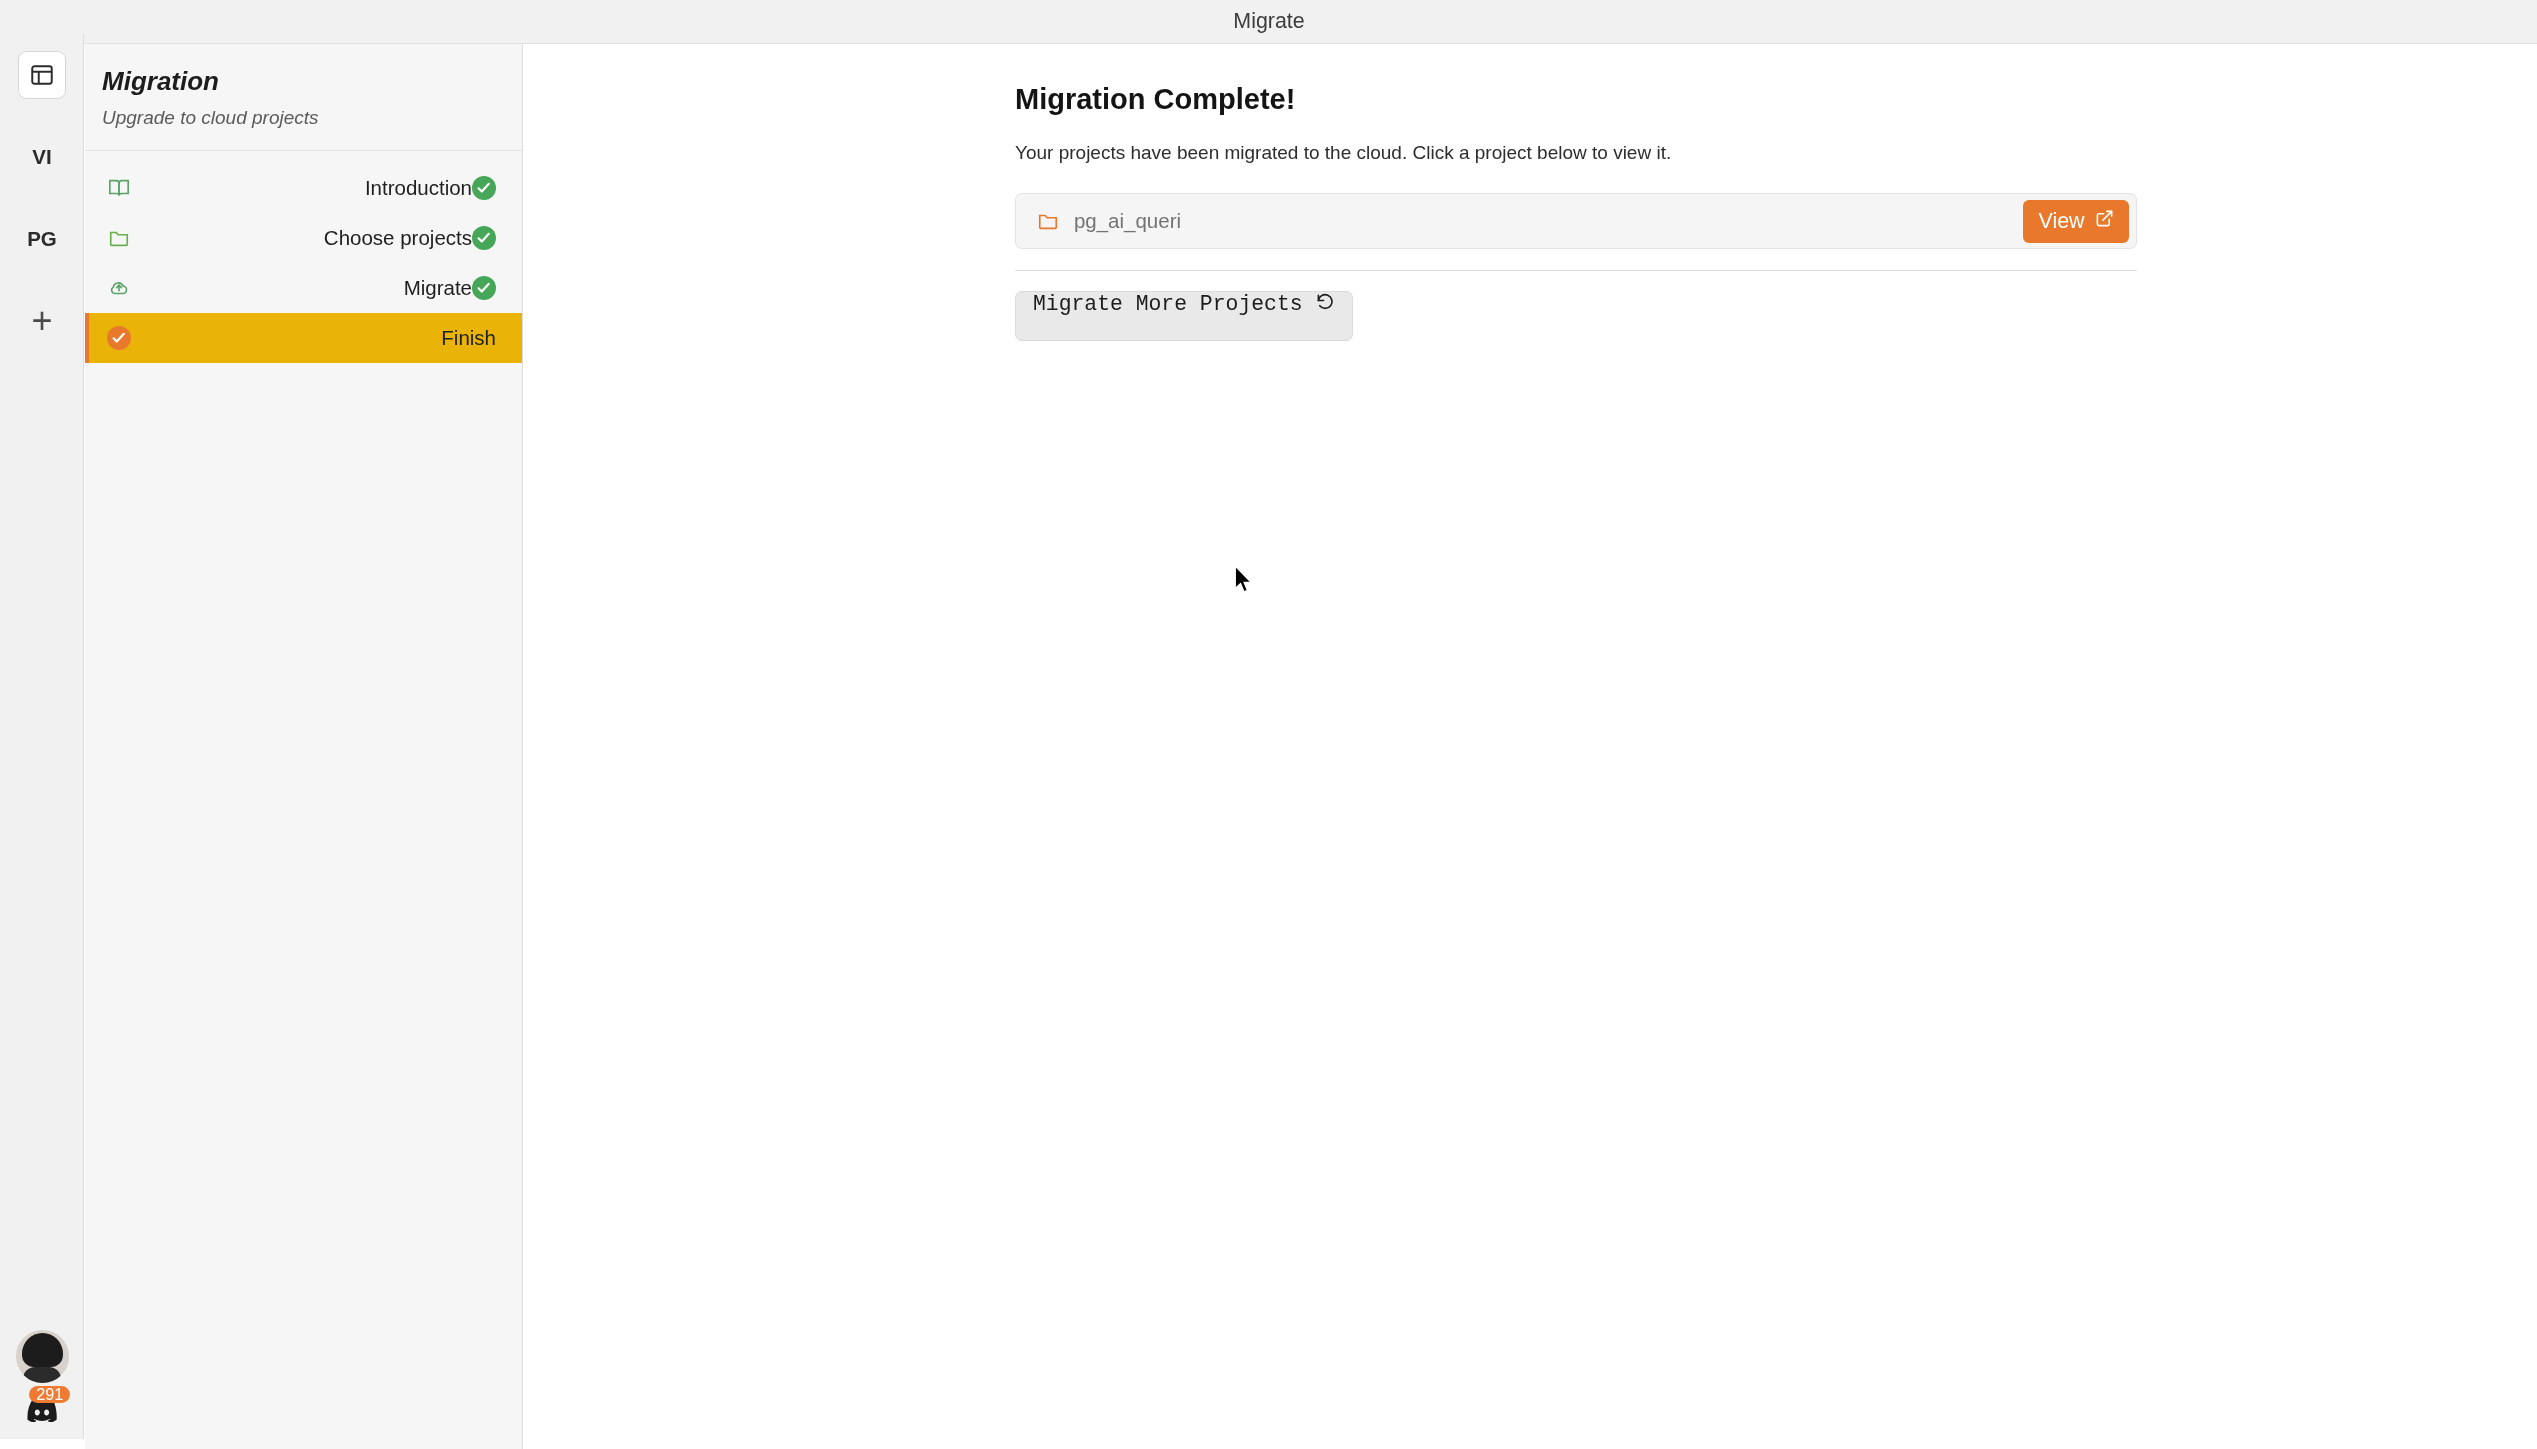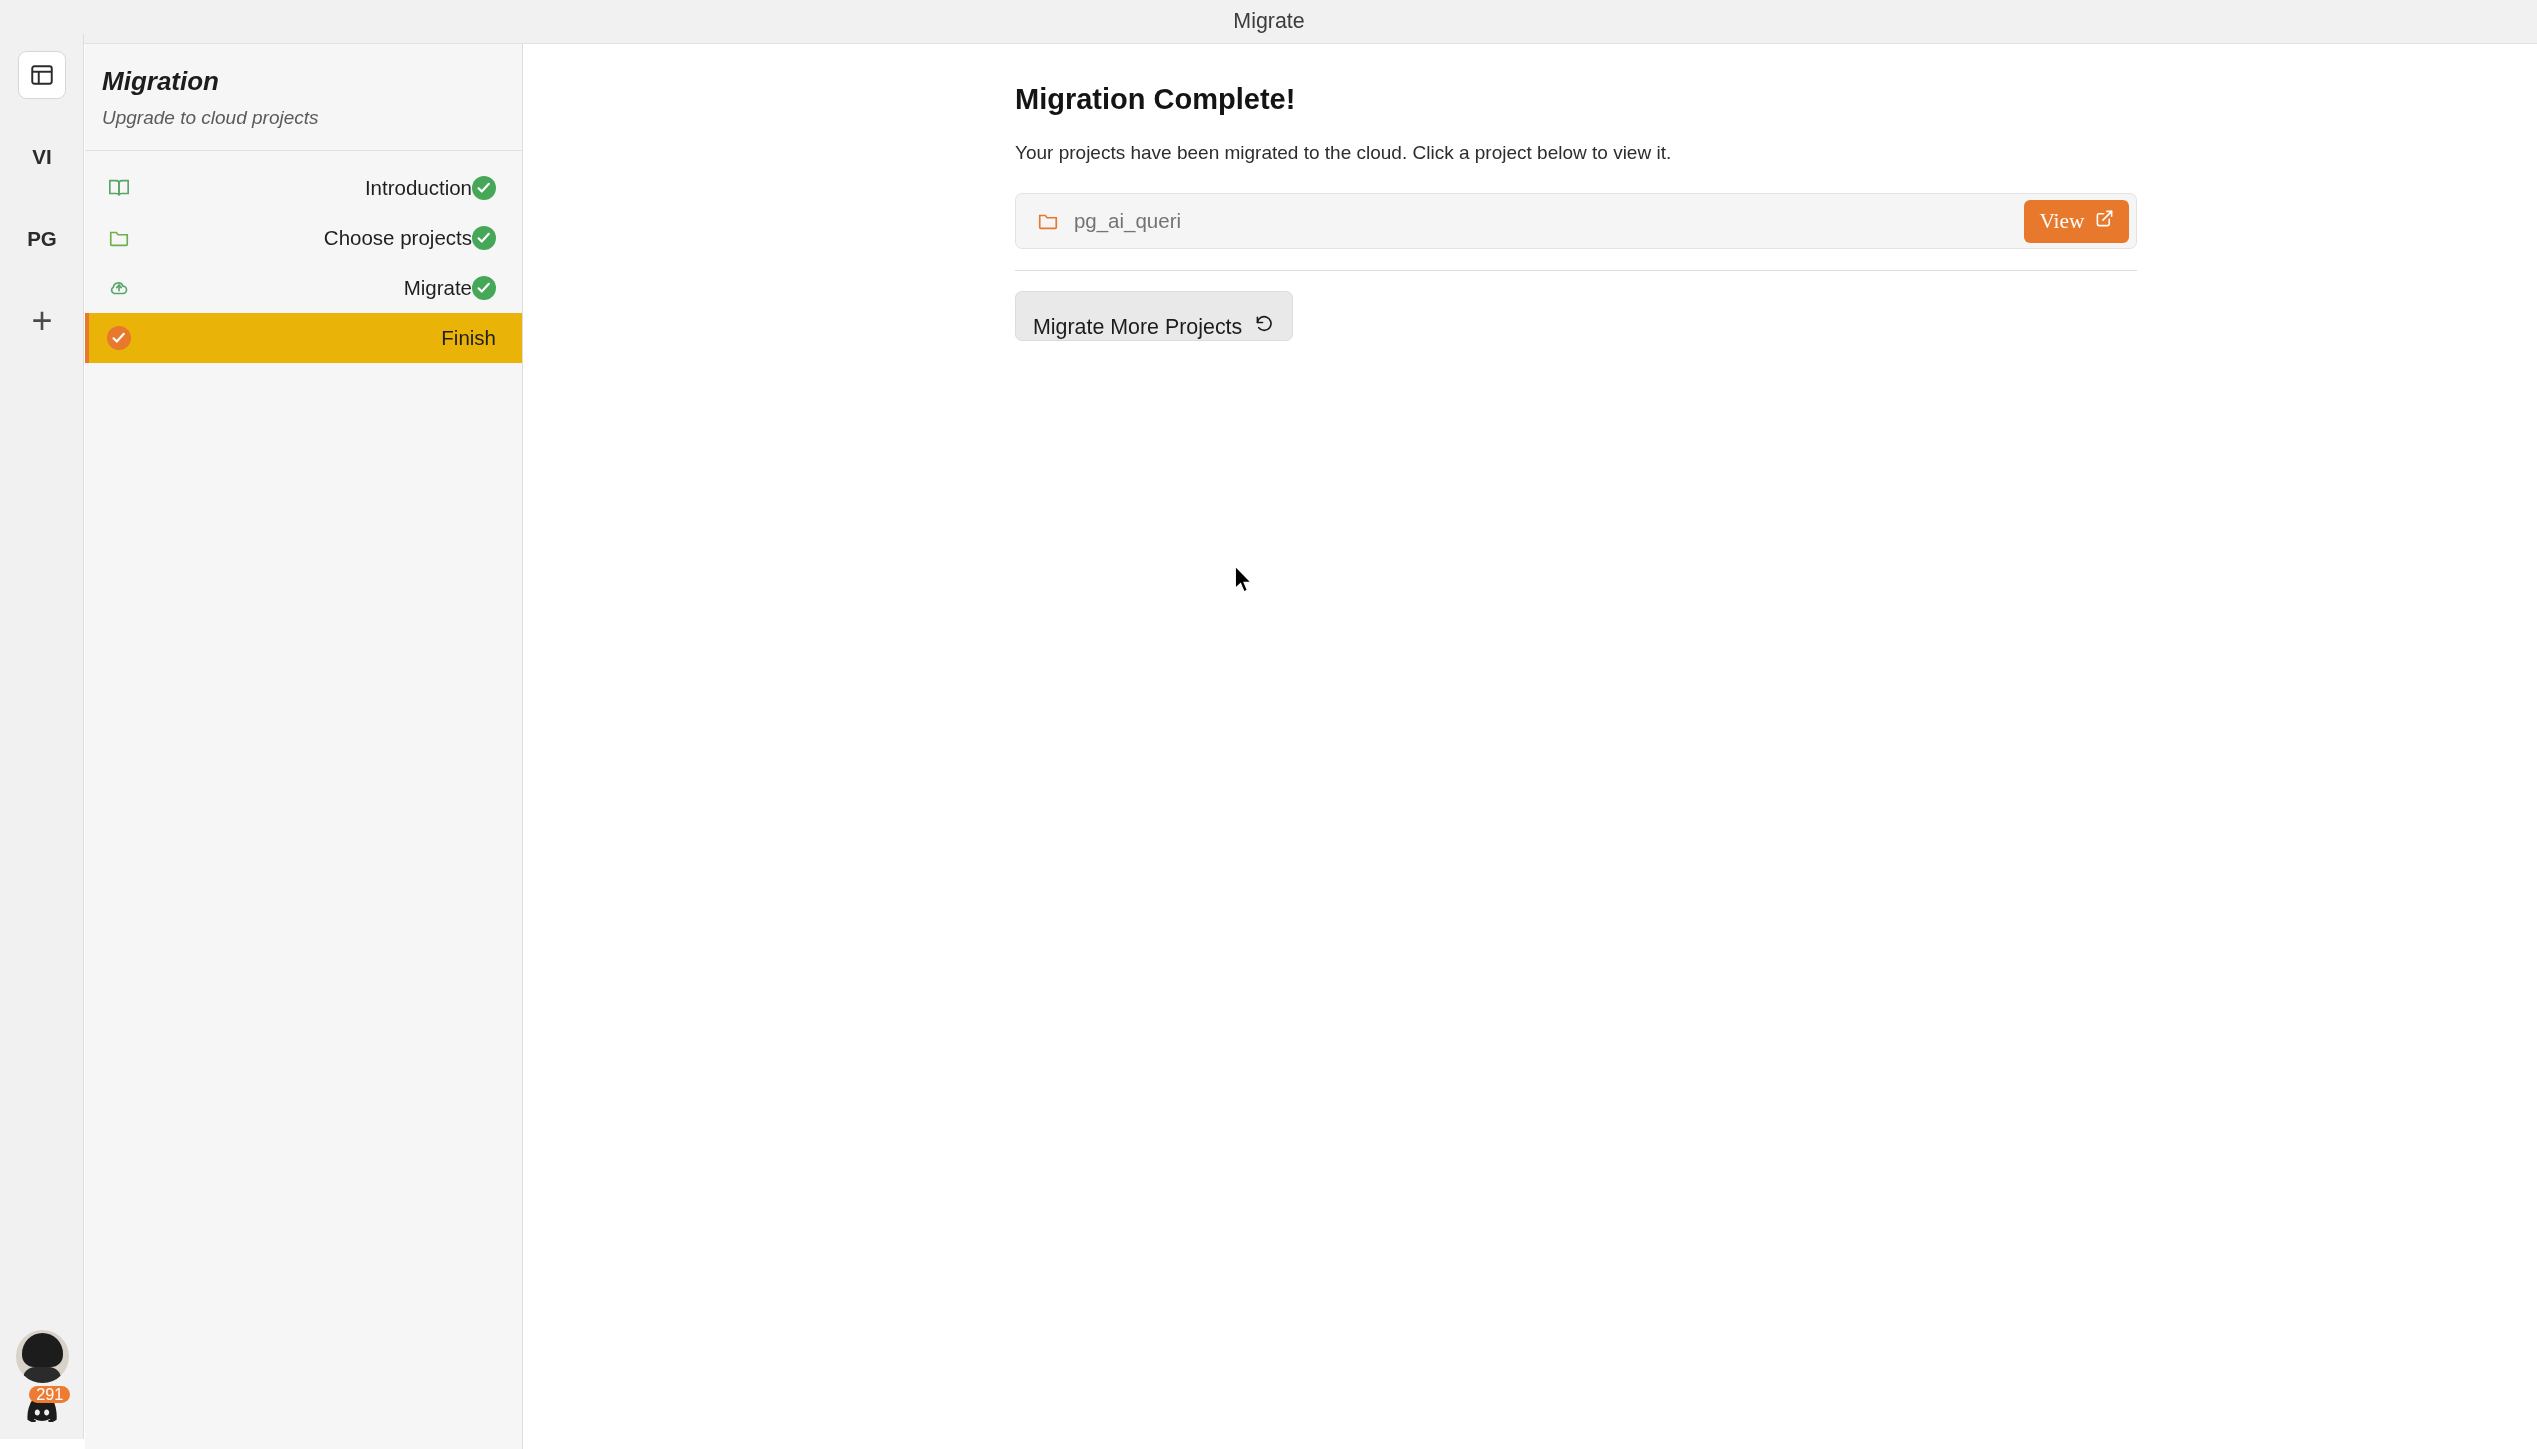--- a/index.html
+++ b/index.html
@@ -196,37 +196,37 @@
     font-size: 20.5px; color: #737373;
     flex: 1 1 auto;
   }
   .view-button {
     height: 43px;
     background: #e8792c;
     border: none;
     border-radius: 6px;
     color: #ffffff;
     font-size: 21.4px;
-    font-family: Liberation Serif, serif;
+    font-family: Liberation Sans, sans-serif;
     padding: 0 15.4px;
     display: flex; align-items: center; gap: 10.3px;
     cursor: pointer;
     margin-left: 44px;
   }
   .migrate-more {
     margin-top: 20.5px;
     height: 50px;
     background: #e9e9e9;
     border: 0.9px solid #dcdcdc;
     border-radius: 6.8px;
     color: #1c1c1c;
     font-size: 21.4px;
-    font-family: Liberation Sans, sans-serif;
+    font-family: Liberation Mono, monospace;
     padding: 0 17px;
-    display: inline-flex; align-items: flex-end; gap: 12px;
+    display: inline-flex; align-items: flex-start; gap: 12px;
     cursor: pointer;
   }
 
   
   .cursor {
     position: absolute;
     left: 1235px; top: 566px;
     width: 19px; height: 29px;
     pointer-events: none;
   }

